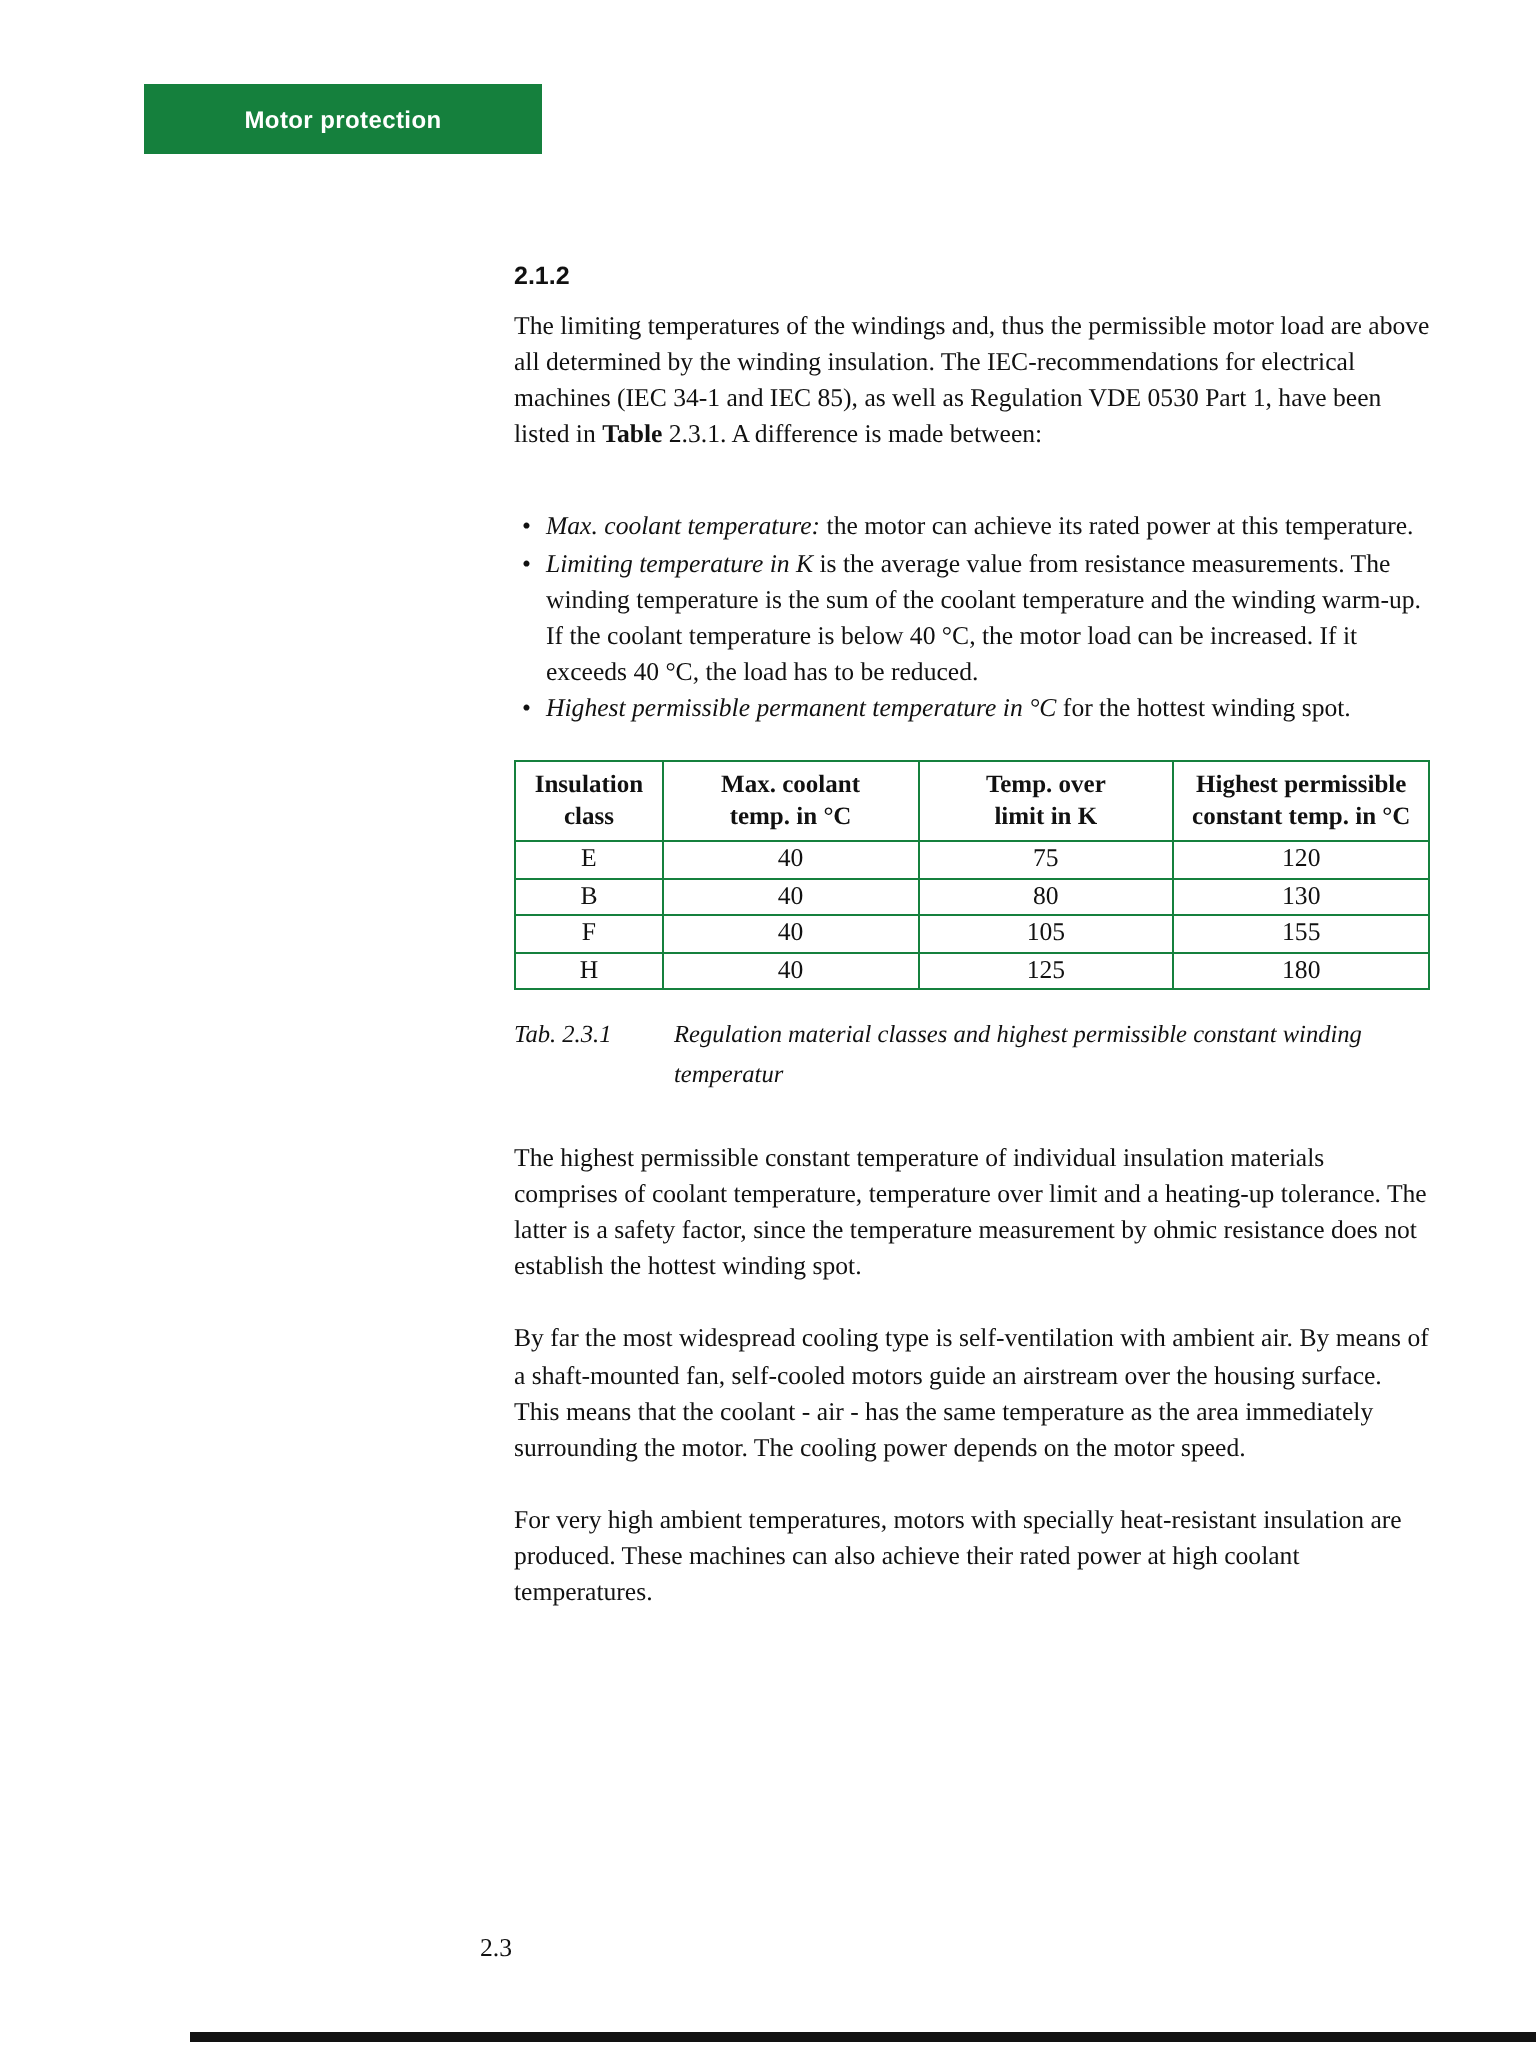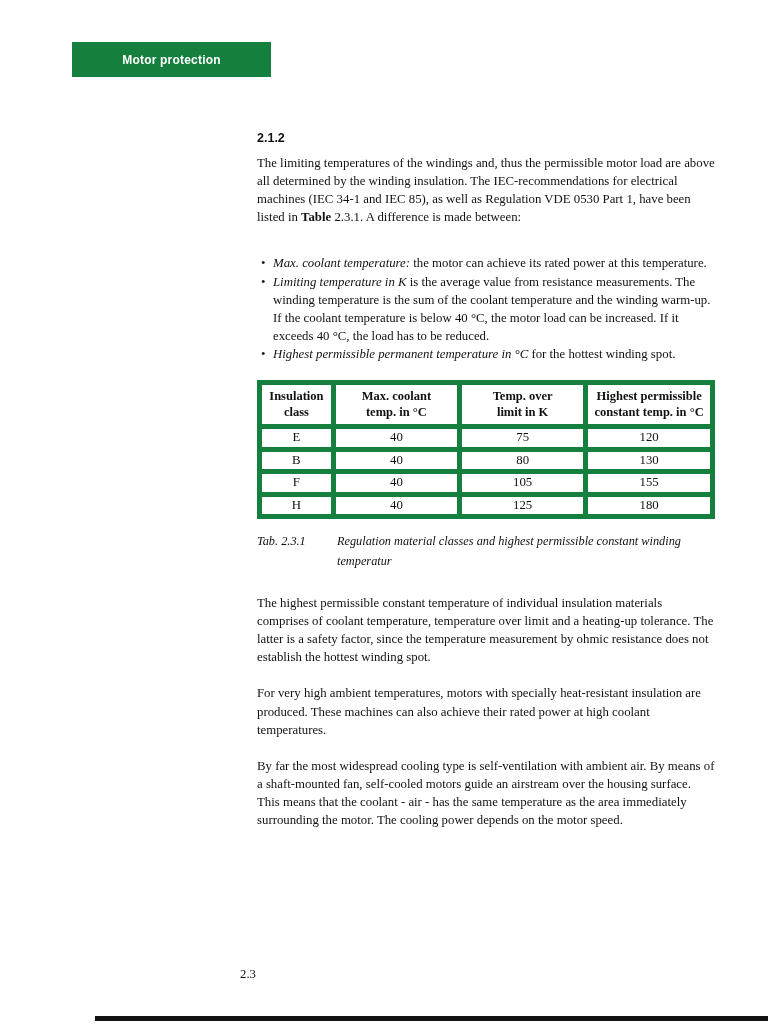--- a/index.html
+++ b/index.html
@@ -35,21 +35,21 @@
   ul.bullets { list-style: none; margin-bottom: 17px; }
   ul.bullets li { display: flex; }
   .marker { width: 16px; padding-left: 4px; flex: none; }
   .bullet-text { flex: 1; }
   .lead { font-style: italic; }
   table {
     border-collapse: collapse;
     margin: 0 0 13px 0;
   }
   th, td {
-    border: 5px solid #15803d;
+    border: 1px solid #15803d;
     text-align: center; vertical-align: middle;
   }
   th {
     font-weight: bold; white-space: pre-line;
     font-size: 12.5px; line-height: 15.5px;
     padding: 4px 2px;
   }
   td {
     font-size: 12.8px; line-height: 15.5px;
     padding: 1px 2px;
@@ -148,20 +148,20 @@
     </tbody>
   </table>
 
   <div class="caption">
     <span class="cap-label">Tab. 2.3.1</span>
     <span class="cap-text">Regulation material classes and highest permissible constant winding
 temperatur</span>
   </div>
 
   <p class="body">The highest permissible constant temperature of individual insulation materials comprises of coolant temperature, temperature over limit and a heating-up tolerance. The latter is a safety factor, since the temperature measurement by ohmic resistance does not establish the hottest winding spot.</p>
+  <p class="body">By far the most widespread cooling type is self-ventilation with ambient air. By means of a shaft-mounted fan, self-cooled motors guide an airstream over the housing surface. This means that the coolant - air - has the same temperature as the area immediately surrounding the motor. The cooling power depends on the motor speed.</p>
   <p class="body">For very high ambient temperatures, motors with specially heat-resistant insulation are produced. These machines can also achieve their rated power at high coolant temperatures.</p>
-  <p class="body">By far the most widespread cooling type is self-ventilation with ambient air. By means of a shaft-mounted fan, self-cooled motors guide an airstream over the housing surface. This means that the coolant - air - has the same temperature as the area immediately surrounding the motor. The cooling power depends on the motor speed.</p>
 
 </div>
 
 <div class="page-number">2.3</div>
 
 <div class="bottom-line"></div>
 
 </body></html>

